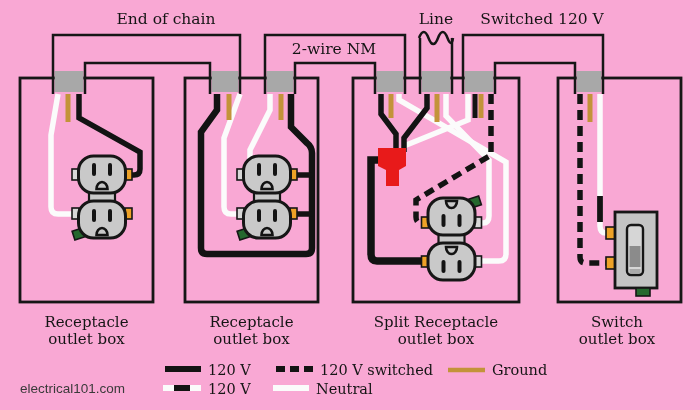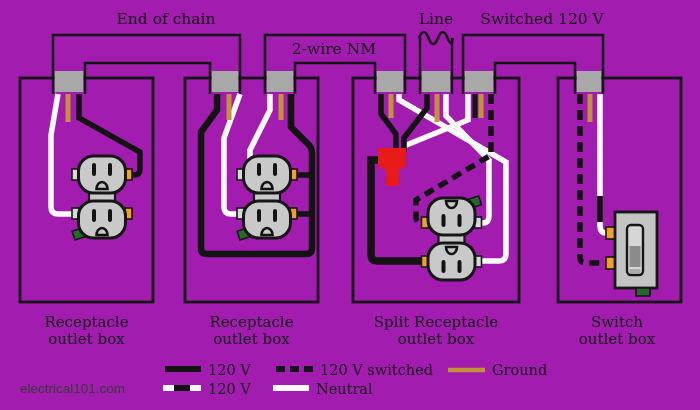--- a/index.html
+++ b/index.html
@@ -1,18 +1,18 @@
 <!DOCTYPE html>
 <html><head>
 <meta charset="utf-8">
 <style>
   html,body{margin:0;padding:0;background:#8f8f8f;}
   .stage{
     position:relative;width:700px;height:410px;overflow:hidden;
-    background:#a21caf;font-family:"DejaVu Serif","Liberation Serif",serif;
+    background:#f9a8d4;font-family:"DejaVu Serif","Liberation Serif",serif;
   }
   svg{display:block;}
   text{fill:#151515;}
   .toplabel{font-size:15.5px;}
   .boxlabel{font-size:15px;}
   .legendlabel{font-size:14.5px;}
   .sitelabel{font-family:"Liberation Sans","DejaVu Sans",sans-serif;font-size:13.5px;fill:#3a3a3a;}
   .mid{text-anchor:middle;}
 </style>
 </head>

